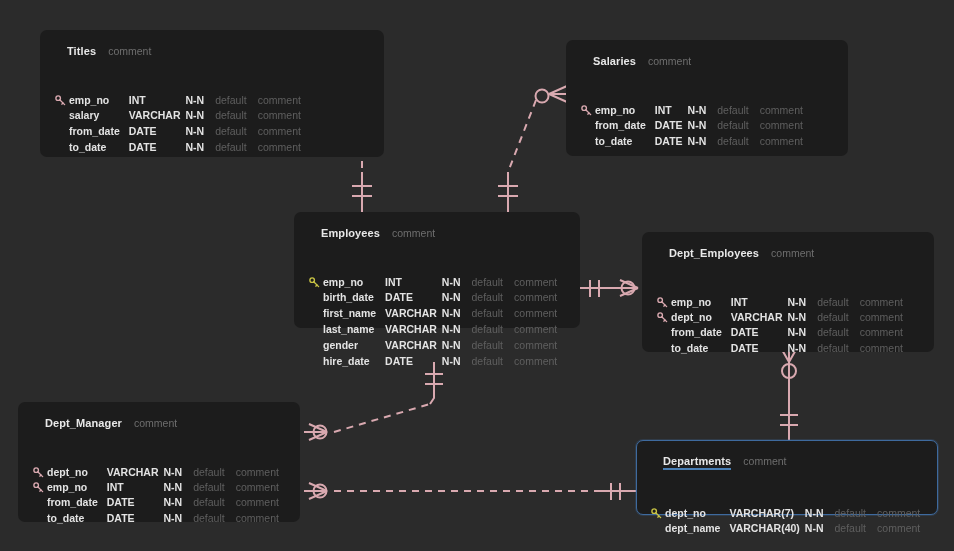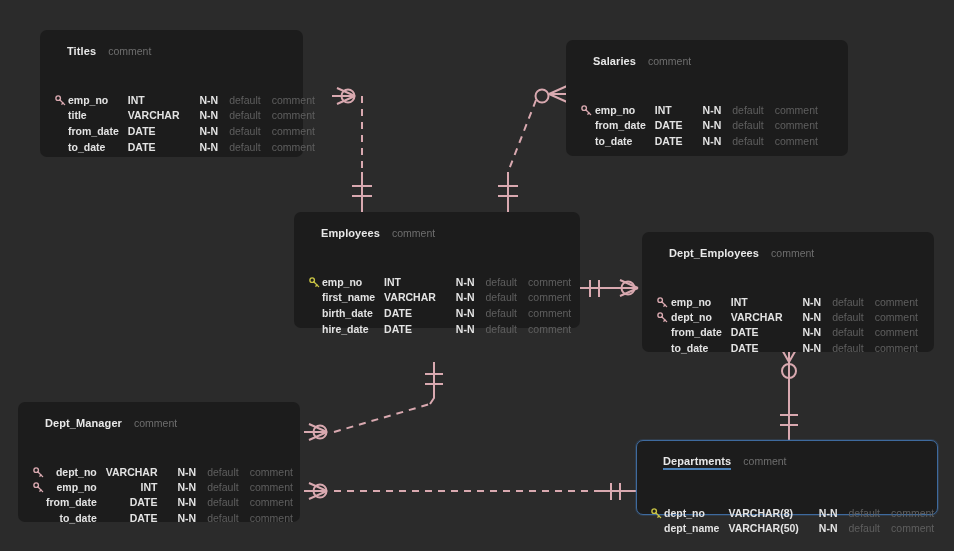--- a/index.html
+++ b/index.html
@@ -59,21 +59,21 @@
   .col-row { display: table-row; }
   .cell {
     display: table-cell;
     font-size: 10.5px;
     padding: 1.5px 0;
     white-space: nowrap;
     vertical-align: middle;
   }
   .c-key   { width: 12px; padding-right: 2px; }
   .c-name  { color: #e3e3e3; font-weight: bold; padding-right: 9px; }
-  .c-type  { color: #e3e3e3; font-weight: bold; padding-right: 20px; }
+  .c-type  { color: #e3e3e3; font-weight: bold; padding-right: 5px; }
   .c-null  { color: #e3e3e3; font-weight: bold; padding-right: 11px; }
   .c-def   { color: #5f5f5f; padding-right: 11px; }
   .c-com   { color: #5f5f5f; }
 
   .key-icon { display: inline-block; width: 11px; height: 11px; vertical-align: -2px; }
   .key-spacer { display: inline-block; width: 11px; height: 11px; }
 
   
   #links {
     position: absolute;
@@ -149,41 +149,41 @@
       <path class="lnd" d="M334,491 L600,491"></path>
       <path class="ln" d="M600,491 L638,491"></path>
 
       <path class="cf" d="M327,491 L309,483 M327,491 L304,491 M327,491 L309,499"></path>
       <circle class="ccirc" cx="320" cy="491" r="6.5"></circle>
 
       <path class="ln" d="M611,483 L611,500 M620,483 L620,500"></path>
     </g>
   </svg>
 
-  <div class="table-card" style="left:40px; top:30px; width:263px; height:127px;">
+  <div class="table-card" style="left:40px; top:30px; width:344px; height:127px;">
     <div class="card-head">
       <span class="card-title">Titles</span>
       <span class="card-comment">comment</span>
     </div>
     <div class="cols">
         <div class="col-row">
           <span class="cell c-key"><svg class="key-icon" viewBox="0 0 16 16">
               <circle cx="4.6" cy="4.6" r="3.3" fill="none" stroke="#d9a9b0" stroke-width="2"></circle>
               <path d="M6.9 6.9 L14 14" stroke="#d9a9b0" stroke-width="2" stroke-linecap="round"></path>
               <path d="M11.6 11.6 L9.9 13.3" stroke="#d9a9b0" stroke-width="2" stroke-linecap="round"></path>
             </svg></span>
           <span class="cell c-name">emp_no</span>
           <span class="cell c-type">INT</span>
           <span class="cell c-null">N-N</span>
           <span class="cell c-def">default</span>
           <span class="cell c-com">comment</span>
         </div>
         <div class="col-row">
           <span class="cell c-key"><span class="key-spacer"></span></span>
-          <span class="cell c-name">title</span>
+          <span class="cell c-name">salary</span>
           <span class="cell c-type">VARCHAR</span>
           <span class="cell c-null">N-N</span>
           <span class="cell c-def">default</span>
           <span class="cell c-com">comment</span>
         </div>
         <div class="col-row">
           <span class="cell c-key"><span class="key-spacer"></span></span>
           <span class="cell c-name">from_date</span>
           <span class="cell c-type">DATE</span>
           <span class="cell c-null">N-N</span>
@@ -251,30 +251,46 @@
               <path d="M11.6 11.6 L9.9 13.3" stroke="#c9c444" stroke-width="2" stroke-linecap="round"></path>
             </svg></span>
           <span class="cell c-name">emp_no</span>
           <span class="cell c-type">INT</span>
           <span class="cell c-null">N-N</span>
           <span class="cell c-def">default</span>
           <span class="cell c-com">comment</span>
         </div>
         <div class="col-row">
           <span class="cell c-key"><span class="key-spacer"></span></span>
+          <span class="cell c-name">birth_date</span>
+          <span class="cell c-type">DATE</span>
+          <span class="cell c-null">N-N</span>
+          <span class="cell c-def">default</span>
+          <span class="cell c-com">comment</span>
+        </div>
+        <div class="col-row">
+          <span class="cell c-key"><span class="key-spacer"></span></span>
           <span class="cell c-name">first_name</span>
           <span class="cell c-type">VARCHAR</span>
           <span class="cell c-null">N-N</span>
           <span class="cell c-def">default</span>
           <span class="cell c-com">comment</span>
         </div>
         <div class="col-row">
           <span class="cell c-key"><span class="key-spacer"></span></span>
-          <span class="cell c-name">birth_date</span>
-          <span class="cell c-type">DATE</span>
+          <span class="cell c-name">last_name</span>
+          <span class="cell c-type">VARCHAR</span>
+          <span class="cell c-null">N-N</span>
+          <span class="cell c-def">default</span>
+          <span class="cell c-com">comment</span>
+        </div>
+        <div class="col-row">
+          <span class="cell c-key"><span class="key-spacer"></span></span>
+          <span class="cell c-name">gender</span>
+          <span class="cell c-type">VARCHAR</span>
           <span class="cell c-null">N-N</span>
           <span class="cell c-def">default</span>
           <span class="cell c-com">comment</span>
         </div>
         <div class="col-row">
           <span class="cell c-key"><span class="key-spacer"></span></span>
           <span class="cell c-name">hire_date</span>
           <span class="cell c-type">DATE</span>
           <span class="cell c-null">N-N</span>
           <span class="cell c-def">default</span>
@@ -325,21 +341,21 @@
           <span class="cell c-key"><span class="key-spacer"></span></span>
           <span class="cell c-name">to_date</span>
           <span class="cell c-type">DATE</span>
           <span class="cell c-null">N-N</span>
           <span class="cell c-def">default</span>
           <span class="cell c-com">comment</span>
         </div>
       </div>
   </div>
 
-  <div class="table-card" style="left:18px; top:402px; width:282px; height:120px;text-align:right;">
+  <div class="table-card" style="left:18px; top:402px; width:282px; height:120px;">
     <div class="card-head">
       <span class="card-title">Dept_Manager</span>
       <span class="card-comment">comment</span>
     </div>
     <div class="cols">
         <div class="col-row">
           <span class="cell c-key"><svg class="key-icon" viewBox="0 0 16 16">
               <circle cx="4.6" cy="4.6" r="3.3" fill="none" stroke="#d9a9b0" stroke-width="2"></circle>
               <path d="M6.9 6.9 L14 14" stroke="#d9a9b0" stroke-width="2" stroke-linecap="round"></path>
               <path d="M11.6 11.6 L9.9 13.3" stroke="#d9a9b0" stroke-width="2" stroke-linecap="round"></path>
@@ -387,29 +403,29 @@
       <span class="card-comment">comment</span>
     </div>
     <div class="cols">
         <div class="col-row">
           <span class="cell c-key"><svg class="key-icon" viewBox="0 0 16 16">
               <circle cx="4.6" cy="4.6" r="3.3" fill="none" stroke="#c9c444" stroke-width="2"></circle>
               <path d="M6.9 6.9 L14 14" stroke="#c9c444" stroke-width="2" stroke-linecap="round"></path>
               <path d="M11.6 11.6 L9.9 13.3" stroke="#c9c444" stroke-width="2" stroke-linecap="round"></path>
             </svg></span>
           <span class="cell c-name">dept_no</span>
-          <span class="cell c-type">VARCHAR(8)</span>
+          <span class="cell c-type">VARCHAR(7)</span>
           <span class="cell c-null">N-N</span>
           <span class="cell c-def">default</span>
           <span class="cell c-com">comment</span>
         </div>
         <div class="col-row">
           <span class="cell c-key"><span class="key-spacer"></span></span>
           <span class="cell c-name">dept_name</span>
-          <span class="cell c-type">VARCHAR(50)</span>
+          <span class="cell c-type">VARCHAR(40)</span>
           <span class="cell c-null">N-N</span>
           <span class="cell c-def">default</span>
           <span class="cell c-com">comment</span>
         </div>
       </div>
   </div>
 
 </div>
 
 </body></html>

